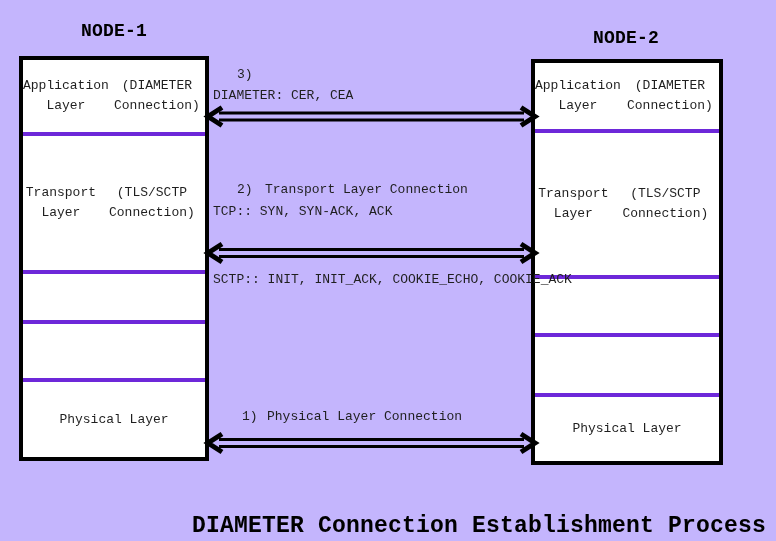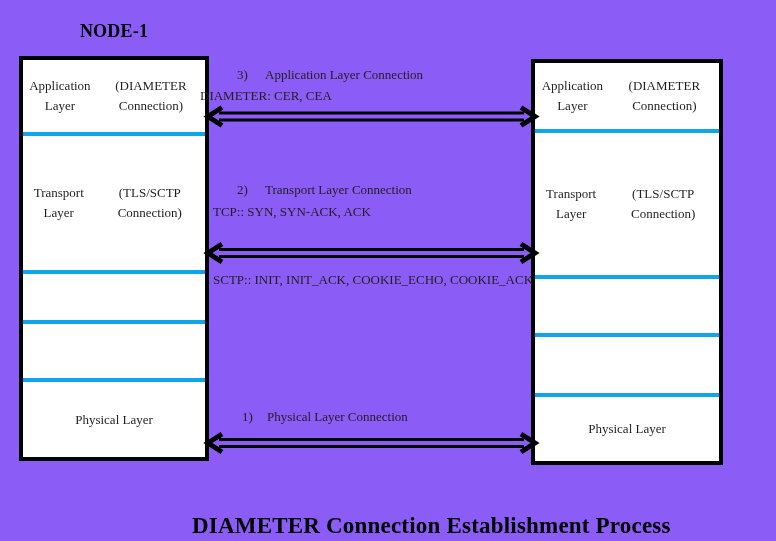--- a/index.html
+++ b/index.html
@@ -1,47 +1,48 @@
 <!DOCTYPE html>
 <html><head>
 <meta charset="utf-8">
 <style>
   html,body{margin:0;padding:0;background:#ffffff;}
   .canvas{
-    position:relative;width:776px;height:541px;background:#8b5cf6;
-    font-family:Liberation Serif, serif;color:#1f1f1f;overflow:hidden;
+    position:relative;width:776px;height:541px;background:#c4b5fd;
+    font-family:Liberation Mono, monospace;color:#1f1f1f;overflow:hidden;
   }
   .node-title{
     position:absolute;width:190px;text-align:center;
     font-size:18px;font-weight:bold;color:#000;letter-spacing:.2px;
   }
   .stack{
     position:absolute;border:4px solid #000;box-sizing:border-box;background:#fff;
   }
   .layer-row{
     box-sizing:border-box;display:flex;
     align-items:center;justify-content:center;text-align:center;
     font-size:13px;line-height:20px;
   }
-  .layer-row + .layer-row{border-top:4px solid #0ea5e9;}
+  .layer-row + .layer-row{border-top:4px solid #6d28d9;}
   .arrows{position:absolute;left:0;top:0;pointer-events:none;}
   .conn-label{position:absolute;font-size:13px;white-space:pre;}
   .conn-title{display:flex;}
   .conn-title .num{display:inline-block;width:28px;}
   .diagram-title{
     position:absolute;left:192px;top:513px;
     font-size:23px;font-weight:bold;color:#000;letter-spacing:.2px;
   }
 </style>
 </head>
 <body>
 
 <div class="canvas">
 
   <div class="node-title" style="left:19px;top:21px;">NODE-1</div>
+  <div class="node-title" style="left:531px;top:28px;">NODE-2</div>
 
   <div class="stack" style="left:19px;top:56px;width:190px;height:405px;">
     <div class="layer-row" style="height:72px;">
       <div>Application Layer</div>
       <div>(DIAMETER Connection)</div>
     </div>
     <div class="layer-row" style="height:138px;">
       <div>Transport Layer</div>
       <div>(TLS/SCTP Connection)</div>
     </div>
@@ -87,23 +88,22 @@
     <g stroke="#000" fill="none">
       <line x1="219" y1="439.5" x2="524" y2="439.5" stroke-width="3.2"></line>
       <line x1="219" y1="446.5" x2="524" y2="446.5" stroke-width="3.2"></line>
       <path d="M 222 434 L 208 443 L 222 452" stroke-width="5"></path>
       <path d="M 521 434 L 535 443 L 521 452" stroke-width="5"></path>
     </g>
   </svg>
 
   <div class="conn-label conn-title" style="left:237px;top:67px;">
     <span class="num">3)</span>
-    <span>Application Layer Connection</span>
   </div>
-  <div class="conn-label" style="left:200px;top:88px;text-align:center;">DIAMETER: CER, CEA</div>
+  <div class="conn-label" style="left:213px;top:88px;text-align:center;">DIAMETER: CER, CEA</div>
 
   <div class="conn-label conn-title" style="left:237px;top:182px;">
     <span class="num">2)</span>
     <span>Transport Layer Connection</span>
   </div>
   <div class="conn-label" style="left:213px;top:204px;">TCP:: SYN, SYN-ACK, ACK</div>
   <div class="conn-label" style="left:213px;top:224px;margin-top:48px;">SCTP:: INIT, INIT_ACK, COOKIE_ECHO, COOKIE_ACK</div>
 
   <div class="conn-label conn-title" style="left:242px;top:409px;">
     <span class="num" style="width:25px;">1)</span>

